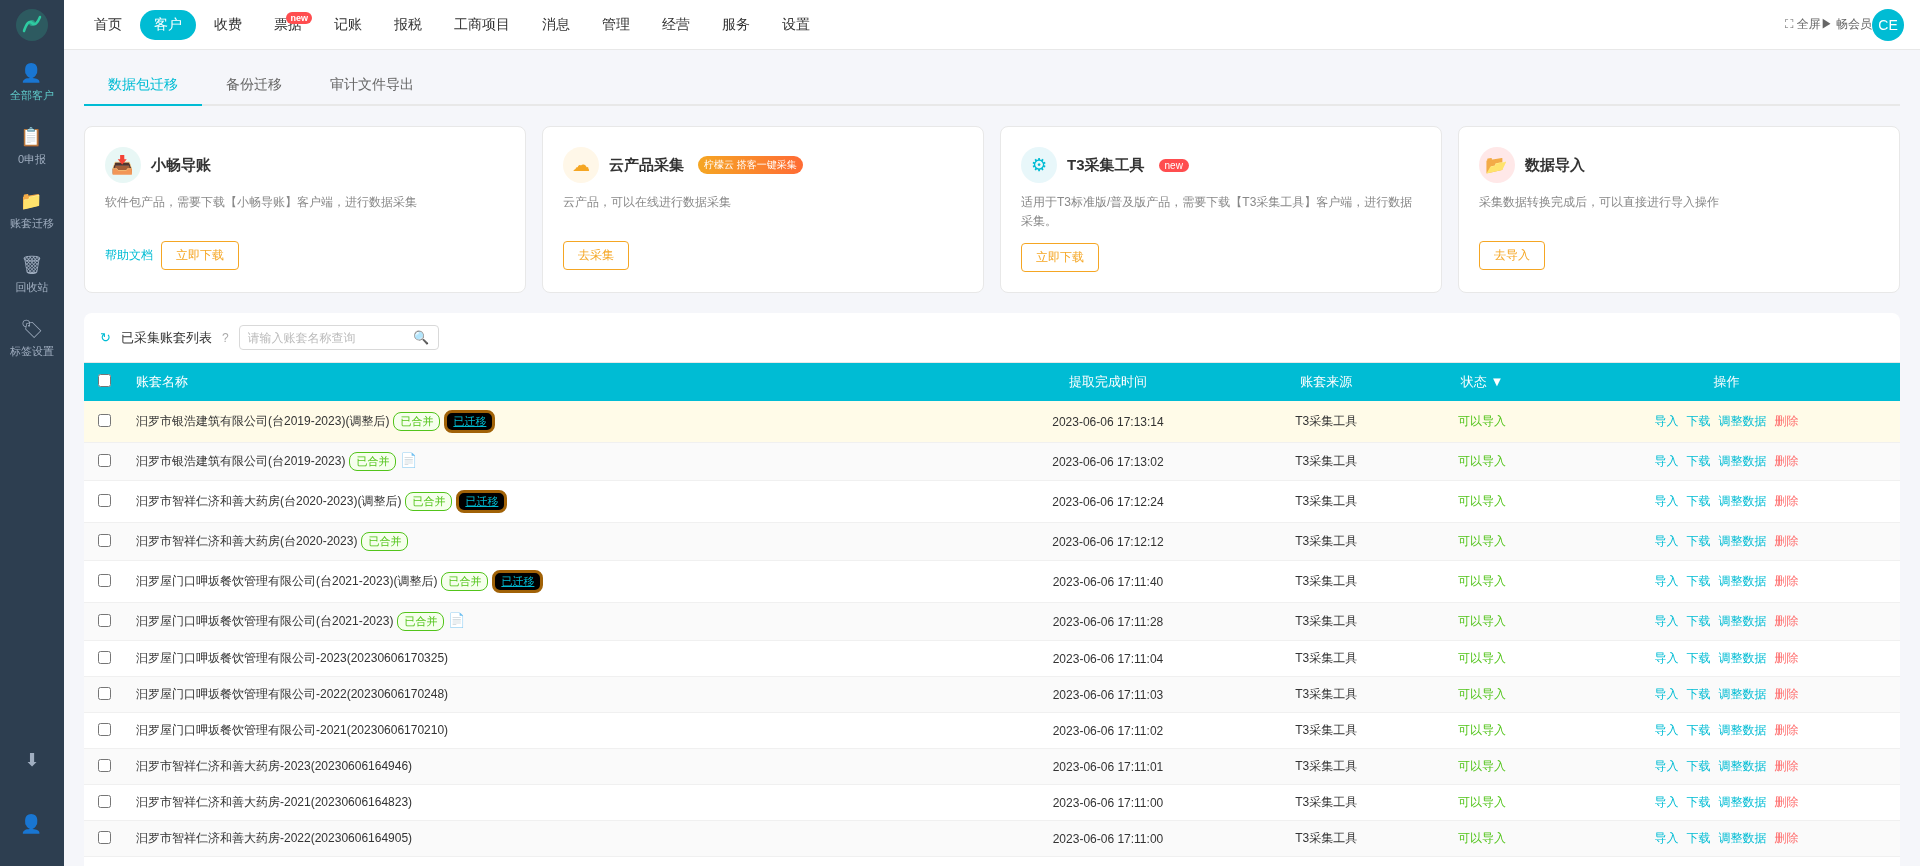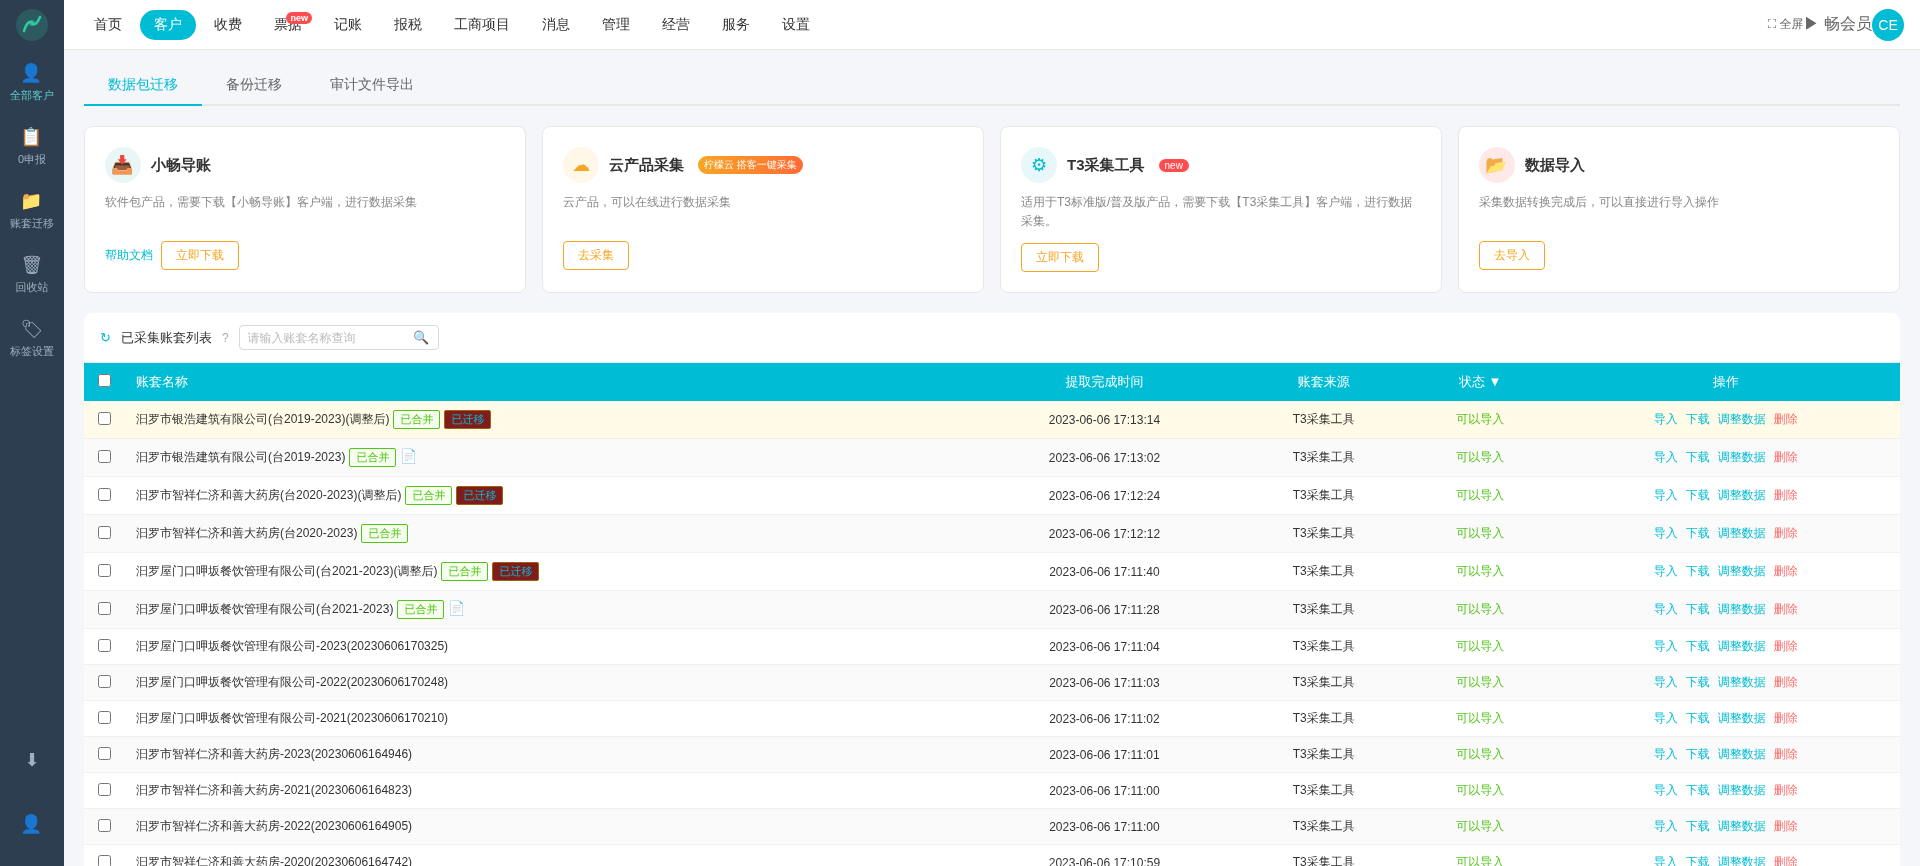--- a/index.html
+++ b/index.html
@@ -291,26 +291,26 @@
     .action-link {
       color: #00bcd4;
       cursor: pointer;
       margin: 0 4px;
       font-size: 12px;
     }
     .action-link.del { color: #ff6b6b; }
     .tag {
       display: inline-block;
       padding: 1px 6px;
-      border-radius: 2px;
+      border-radius: 8px;
       font-size: 11px;
       margin-left: 4px;
     }
     .tag-opened { border: 1px solid #52c41a; color: #52c41a; background: #f6ffed; }
-    .tag-teal { border: 1px solid #a16207; color: #00bcd4; background: #7f1d1d; }
+    .tag-teal { border: 3px solid #a16207; color: #00bcd4; background: #000000; text-decoration: underline; }
     .tag-icon { font-size: 14px; color: #aaa; cursor: pointer; margin-left: 4px; }
 
     
     .page-content::-webkit-scrollbar { width: 6px; }
     .page-content::-webkit-scrollbar-track { background: #f1f1f1; }
     .page-content::-webkit-scrollbar-thumb { background: #ccc; border-radius: 3px; }
   </style>
 </head>
 <body>
 
@@ -365,21 +365,21 @@
     <div class="topnav-item">记账</div>
     <div class="topnav-item">报税</div>
     <div class="topnav-item">工商项目</div>
     <div class="topnav-item">消息</div>
     <div class="topnav-item">管理</div>
     <div class="topnav-item">经营</div>
     <div class="topnav-item">服务</div>
     <div class="topnav-item">设置</div>
     <div class="topnav-right">
       <span style="cursor:pointer; font-size:12px;">⛶ <span>全屏</span></span>
-      <span style="cursor:pointer; font-size:16px;">▶ <span>畅会员</span></span>
+      <span style="cursor:pointer; font-size:12px;">▶ <span>畅会员</span></span>
       <div class="avatar">CE</div>
     </div>
   </div>
 
   <div class="content">
     <div class="page-content">
 
       <div class="tabs">
         <div class="tab active">数据包迁移</div>
         <div class="tab">备份迁移</div>

